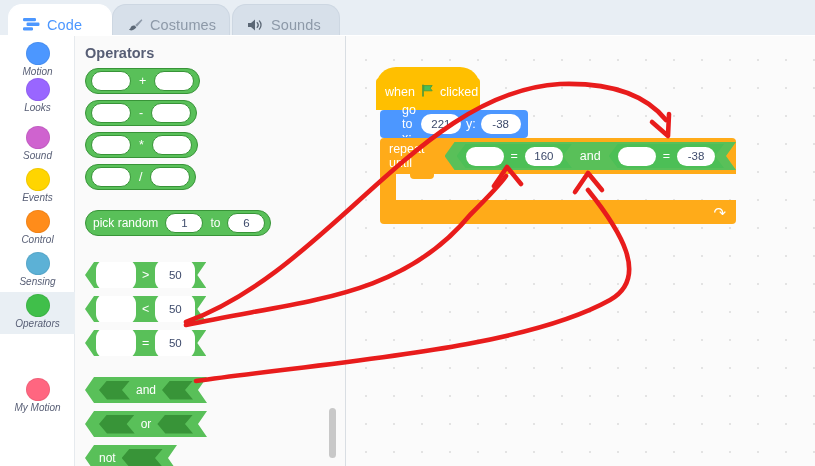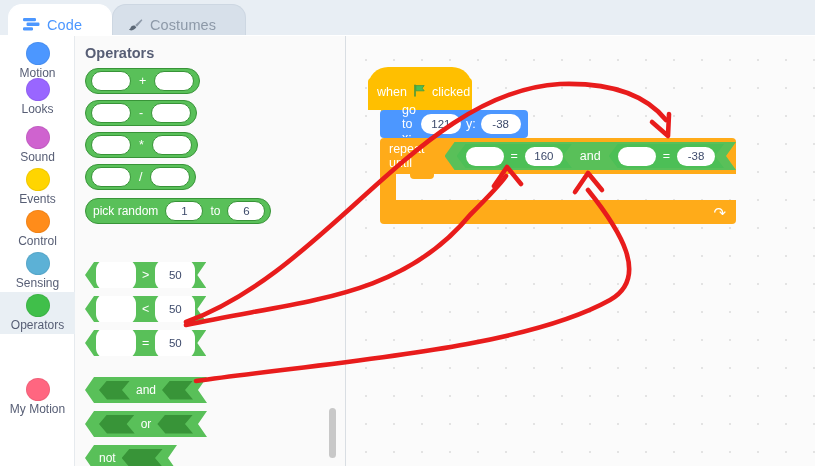--- a/index.html
+++ b/index.html
@@ -23,21 +23,21 @@
     border-radius: 14px 14px 0 0;
     background: #d7e0ea;
     border: 1px solid #cdd7e2; border-bottom: none;
     font-size: 14.5px; color: #8d99a8; letter-spacing: .1px;
   }
   .tab.active {
     background: #ffffff; color: #4c97ff; border-color: #ffffff;
     z-index: 3;
   }
   .tab-code   { left: 8px;   width: 104px; }
-  .tab-cost   { left: 112px; width: 134px; }
+  .tab-cost   { left: 112px; width: 118px; }
   .tab-sound  { left: 232px; width: 108px; }
   .tab svg { display: block; flex: none; }
 
   
   .body {
     position: absolute; left: 0; top: 35px; width: 815px; height: 431px;
     background: #ffffff; border-top: 1px solid #ffffff;
   }
 
   
@@ -48,21 +48,21 @@
   .cat {
     position: relative; width: 75px; height: 42px;
     display: flex; flex-direction: column; align-items: center; justify-content: flex-start;
     padding-top: 2px;
   }
   .cat.selected { background: #e9eff4; }
   .cat .dot {
     width: 24px; height: 23px; border-radius: 50%;
     border: 1px solid rgba(0,0,0,.06);
   }
-  .cat .nm { font-size: 12px; color: #575e75; margin-top: 1px; white-space: nowrap; }
+  .cat .nm { font-size: 10px; color: #575e75; margin-top: 1px; white-space: nowrap; font-style: italic; }
 
   
   .palette {
     position: absolute; left: 75px; top: 0; width: 270px; height: 431px;
     background: #fafafa; overflow: hidden;
   }
   .pal-title {
     position: absolute; left: 10px; top: 9px;
     font-size: 14.5px; font-weight: bold; color: #575e75;
   }
@@ -117,21 +117,21 @@
   .canvas {
     position: absolute; left: 346px; top: 0; width: 469px; height: 431px;
     background-color: #fbfbfb;
     background-image: radial-gradient(#e3e3e3 1.1px, transparent 1.2px);
     background-size: 28px 28px; background-position: 6px 10px;
     overflow: hidden;
   }
 
   
   .hat {
-    position: absolute; left: 22px; top: 42px; width: 104px; height: 32px;
+    position: absolute; left: 30px; top: 42px; width: 104px; height: 32px;
     background: #ffbf00; border-radius: 4px 4px 0 0; text-align: center;
   }
   .hat:before {
     content: ""; position: absolute; left: 0; top: -11px;
     width: 104px; height: 20px; background: #ffbf00;
     border-radius: 46px 46px 0 0;
   }
   .hat .txt {
     position: absolute; left: 9px; top: 6px; z-index: 2;
     color: #fff; font-size: 12.5px; display: flex; align-items: center; gap: 6px;
@@ -209,20 +209,30 @@
     <div class="tab tab-cost">
       <span>
         <svg width="16" height="14" viewBox="0 0 16 14">
           <path d="M14.5 1.2 L8.2 7.0 L9.9 8.7 L15.4 2.2 Z" fill="#8d99a8"></path>
           <path d="M7.6 7.6 L9.3 9.3 C8.4 10.6 7.1 11.9 5.2 12.3 C3.6 12.6 2.4 12.0 2.0 11.3 C3.3 11.0 3.5 10.2 3.8 9.3 C4.2 8.1 5.8 7.1 7.6 7.6 Z" fill="#5b6775"></path>
         </svg>
       </span>
       <span>Costumes</span>
     </div>
 
+    <div class="tab tab-sound">
+      <span>
+        <svg width="17" height="14" viewBox="0 0 17 14">
+          <path d="M1 5 H4 L8 1.5 V12.5 L4 9 H1 Z" fill="#5b6775"></path>
+          <path d="M10.2 4.6 A3.6 3.6 0 0 1 10.2 9.4" stroke="#5b6775" stroke-width="1.3" fill="none" stroke-linecap="round"></path>
+          <path d="M12.4 2.9 A6 6 0 0 1 12.4 11.1" stroke="#5b6775" stroke-width="1.3" fill="none" stroke-linecap="round"></path>
+        </svg>
+      </span>
+      <span>Sounds</span>
+    </div>
   </div>
 
   <div class="body">
 
     <div class="rail">
 
       <div class="cat" style="position:absolute;top:4px">
         <div class="dot" style="background:#4c97ff"></div>
         <div class="nm">Motion</div>
       </div>
@@ -284,21 +294,21 @@
       </div>
 
       <div class="blk" style="left:10px; top:128px">
         <div class="oval">
           <div class="inp blank"></div>
           <div class="op">/</div>
           <div class="inp blank"></div>
         </div>
       </div>
 
-      <div class="blk" style="left:10px; top:162px">
+      <div class="blk" style="left:10px; top:174px">
         <div class="oval">
           <div class="lbl">pick random</div>
           <div class="inp">1</div>
           <div class="lbl">to</div>
           <div class="inp">6</div>
         </div>
       </div>
 
       <div class="blk" style="left:10px; top:226px">
         <div class="hex cmp">
@@ -364,21 +374,21 @@
               <path d="M2.8 1.6 H11.2 L9.2 4.2 L11.2 6.8 H2.8 Z" fill="#4cbf56" stroke="#45993d" stroke-width=".8"></path>
             </svg>
           </span>
           <span>clicked</span>
         </div>
       </div>
 
       <div class="goto">
         <div class="notch" style="background:#4c97ff"></div>
         <span>go to x:</span>
-        <div class="inp">121</div>
+        <div class="inp">221</div>
         <span>y:</span>
         <div class="inp">-38</div>
       </div>
 
       <div class="cblock">
         <div class="c-top">
           <span>repeat until</span>
 
           <div class="cond-hex">
             <div class="sub">

